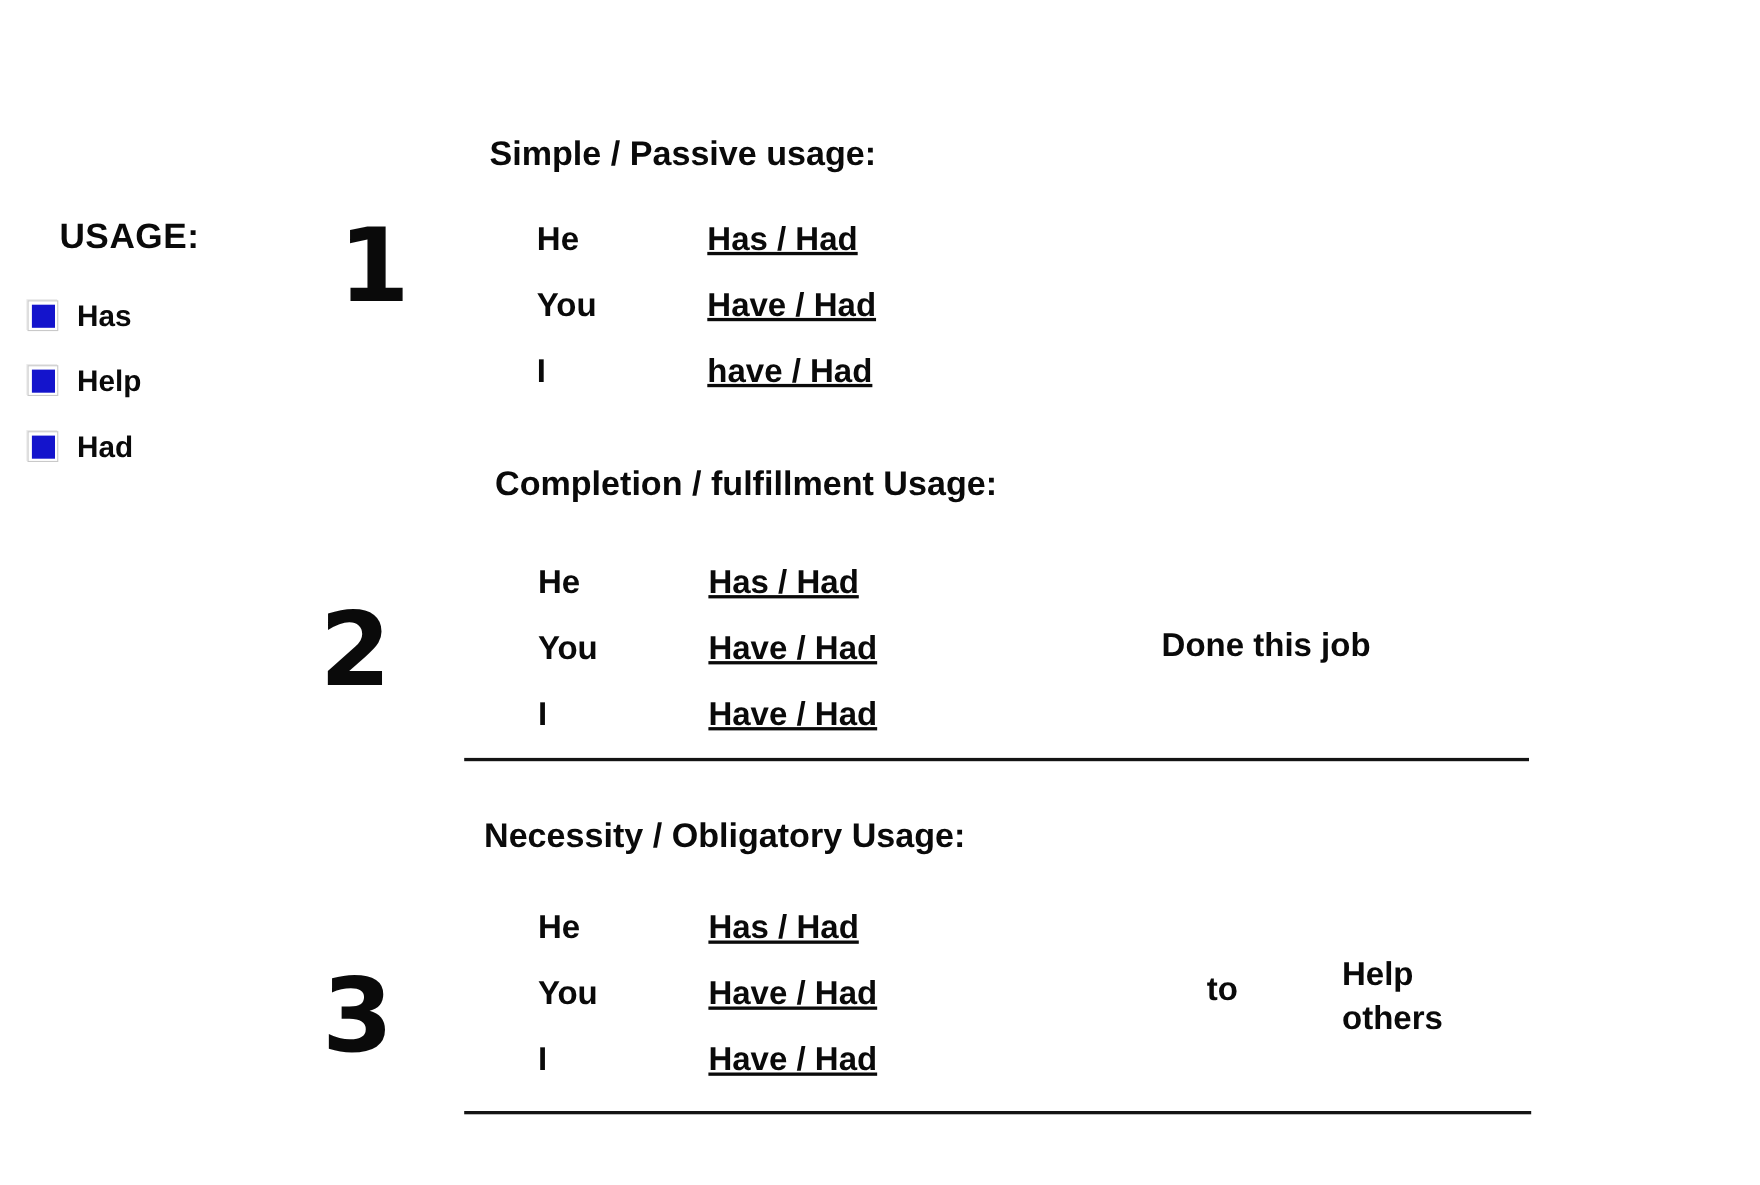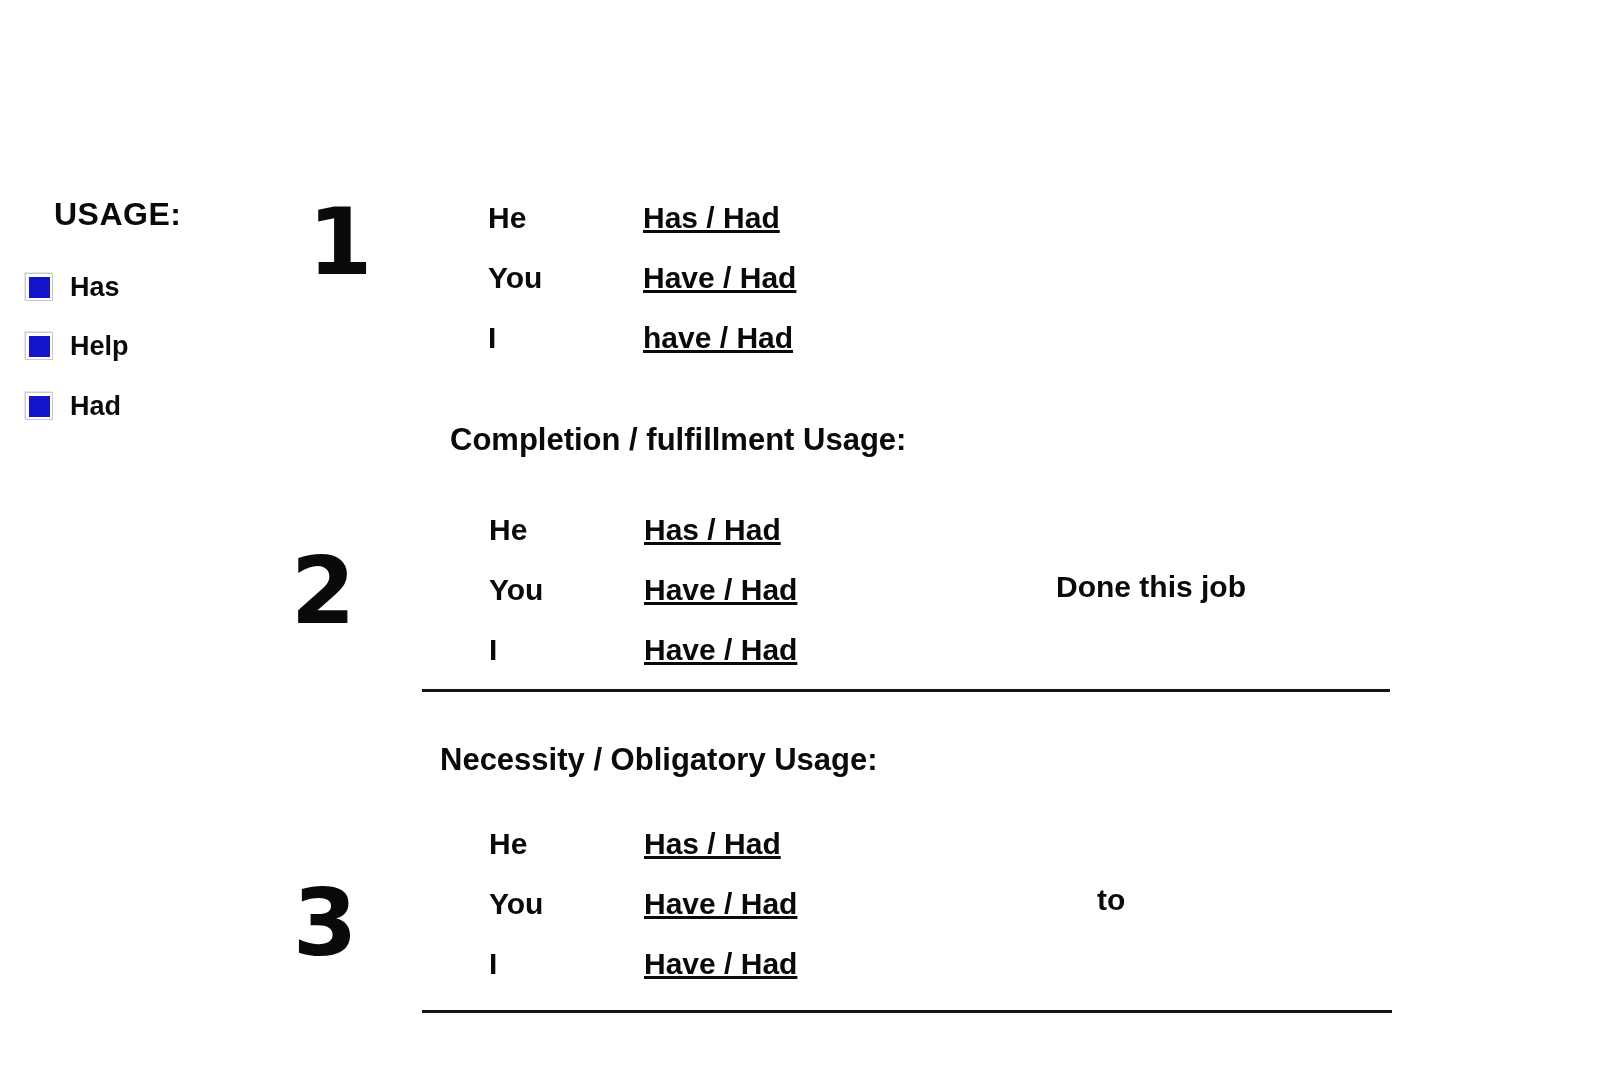--- a/index.html
+++ b/index.html
@@ -146,20 +146,21 @@
     <span class="legend-label">Help</span>
   </div>
   <div class="legend-item" id="legend-item-2">
     <span class="swatch">
         <span class="swatch-fill" style="background: rgb(20, 20, 204);"></span>
       </span>
     <span class="legend-label">Had</span>
   </div>
 
   <div class="section-number" id="num-1">1</div>
+  <div class="section-heading" id="heading-1">Simple / Passive usage:</div>
   <div class="rows" id="rows-1">
     <div class="row">
       <span class="subj">He</span>
       <span class="forms">Has / Had</span>
     </div>
     <div class="row">
       <span class="subj">You</span>
       <span class="forms">Have / Had</span>
     </div>
     <div class="row">
@@ -197,15 +198,16 @@
     <div class="row">
       <span class="subj">You</span>
       <span class="forms">Have / Had</span>
     </div>
     <div class="row">
       <span class="subj">I</span>
       <span class="forms">Have / Had</span>
     </div>
   </div>
   <div class="complement" id="connector-3">to</div>
+  <div class="complement" id="complement-3">Help others</div>
   <div class="divider" id="divider-2"></div>
 
 </div>
 
 </body></html>

